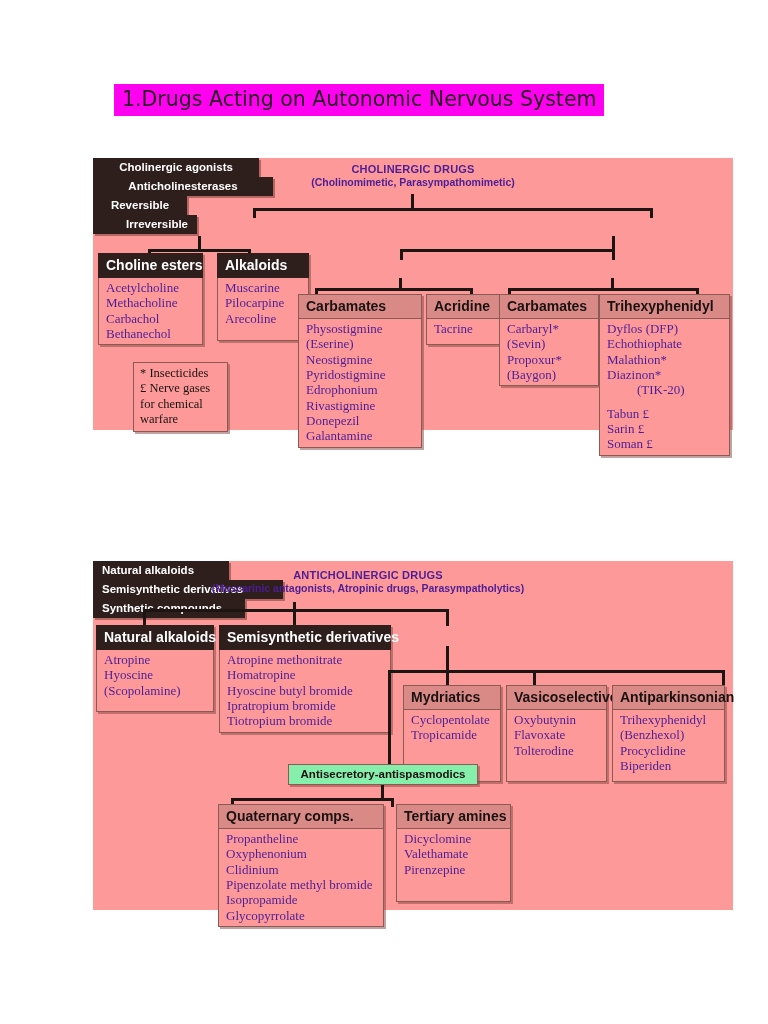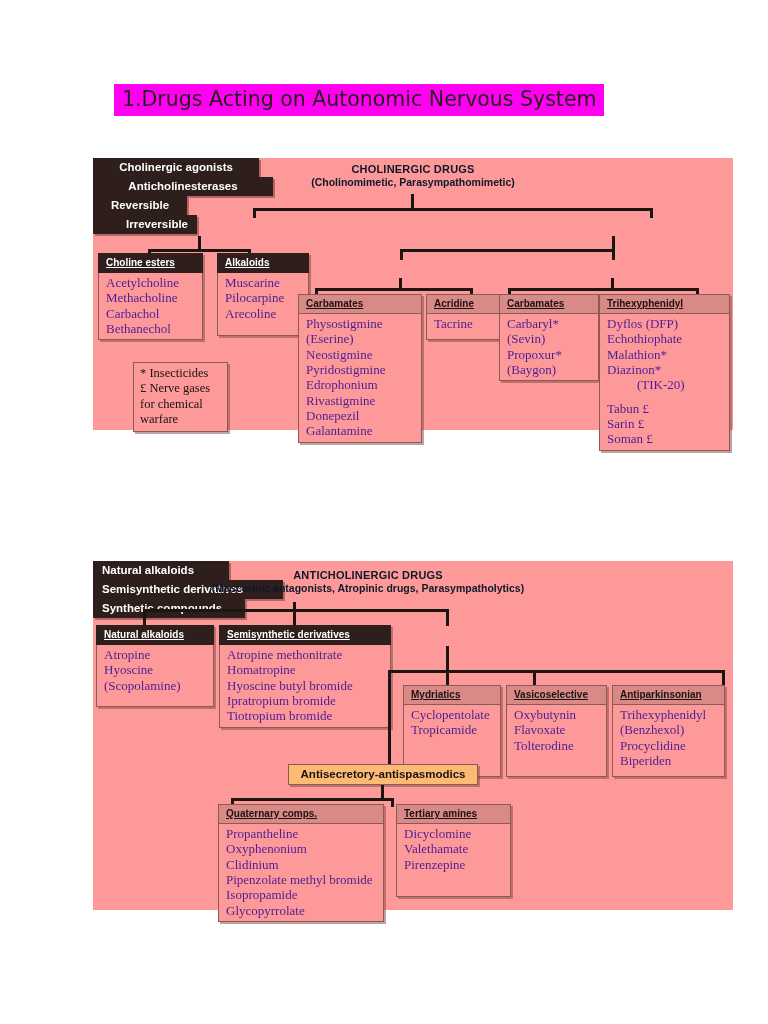--- a/index.html
+++ b/index.html
@@ -30,21 +30,21 @@
     position:absolute;
     background:#FD9A99;
   }
   #panel-1{left:93px;top:158px;width:640px;height:272px;}
   #panel-2{left:93px;top:561px;width:640px;height:349px;}
 
   
   .root-title{
     position:absolute;
     text-align:center;
-    color:#0f172a;
+    color:#4c1d95;
     font-weight:bold;
     font-family:"Liberation Sans", sans-serif;
     line-height:1.18;
   }
   .root-title .l1{font-size:11px;letter-spacing:.2px;}
   .root-title .l2{font-size:10.5px;}
 
   
   .ln{position:absolute;background:#1d1512;}
   .lnh{height:3px;}
@@ -67,27 +67,26 @@
     box-shadow:2px 2px 0 rgba(120,60,55,.55);
   }
   
   .card{
     position:absolute;
     box-sizing:border-box;
     box-shadow:2px 2px 0 rgba(130,70,65,.5);
   }
   .card .hd{
     box-sizing:border-box;
-    font-size:10px;
+    font-size:14px;
     font-weight:bold;
     font-family:"Liberation Sans", sans-serif;
     padding:3px 7px 4px 7px;
     white-space:nowrap;
     border:1px solid #6d4a44;
-    text-decoration:underline;
   }
   .card.hd-dark .hd{background:#2e1f1c;color:#ffffff;border-color:#2e1f1c;}
   .card.hd-rose .hd{background:#D98A87;color:#1a1210;border:1px solid #8a5a55;}
   .card .bd{
     box-sizing:border-box;
     background:#FD9A99;
     border:1px solid #8a5a55;
     border-top:none;
     padding:2px 7px 3px 7px;
     font-family:"Liberation Serif", serif;
@@ -311,21 +310,21 @@
     <div class="card hd-rose" style="left:519px;top:124px;width:113px;">
       <div class="hd">Antiparkinsonian</div>
       <div class="bd" style="min-height:72px;">
         <div>Trihexyphenidyl</div>
         <div>(Benzhexol)</div>
         <div>Procyclidine</div>
         <div>Biperiden</div>
       </div>
     </div>
 
-    <div class="node" style="left:195px;top:203px;width:190px;background:#fdba74;border:1px solid #8a5a55;
+    <div class="node" style="left:195px;top:203px;width:190px;background:#86efac;border:1px solid #8a5a55;
                 box-shadow:2px 2px 0 rgba(130,70,65,.5);text-align:center;
                 font-size:11.5px;font-weight:bold;color:#1a1210;padding:3px 4px 4px 4px;">
       <span>Antisecretory-antispasmodics</span>
     </div>
 
     <div class="ln lnv" style="left:288px;top:224px;height:16px;"></div>
     <div class="ln lnh" style="left:138px;top:237px;width:163px;"></div>
     <div class="ln lnv" style="left:138px;top:237px;height:9px;"></div>
     <div class="ln lnv" style="left:298px;top:237px;height:9px;"></div>
 

